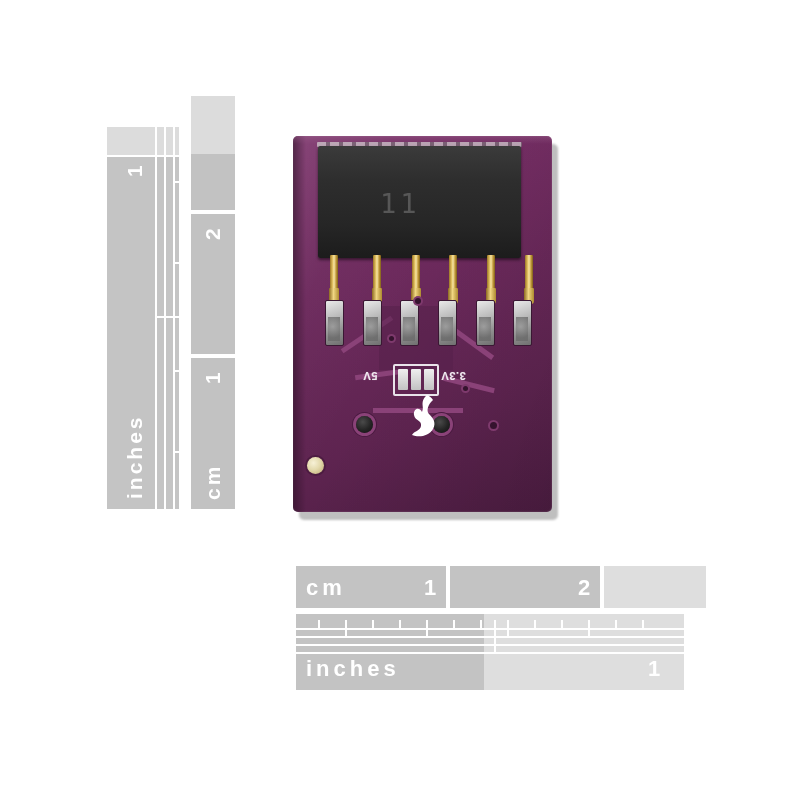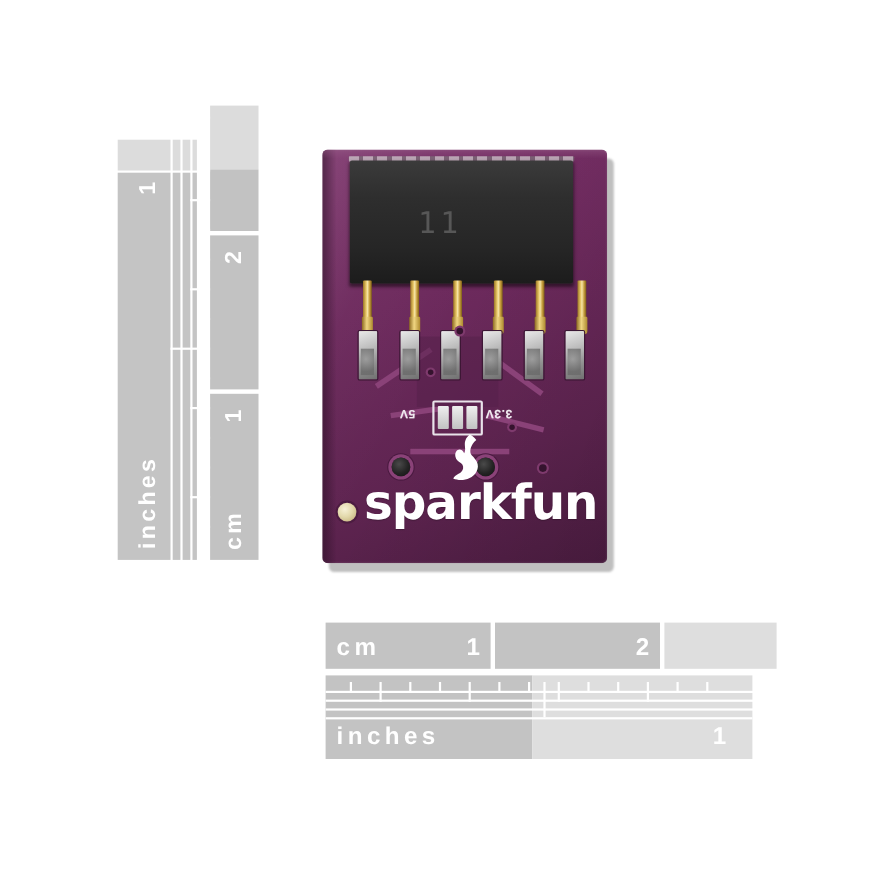--- a/index.html
+++ b/index.html
@@ -498,16 +498,15 @@
 
     <div class="flame-logo">
       <svg viewBox="0 0 36 44" width="36" height="44" aria-hidden="true">
         <path d="M22 1 C14 8, 20 13, 17 18 C14 12, 8 15, 9 21
                  C10 27, 17 26, 16 32 C15 37, 9 37, 7 41
                  C14 44, 24 42, 28 35 C32 28, 27 23, 24 20
                  C21 17, 23 10, 28 6 C26 3, 24 2, 22 1 Z" fill="#ffffff"></path>
       </svg>
     </div>
 
-    <div class="sparkfun-word">sparkfun</div>
 
   </div>
 </div>
 
 </body></html>

